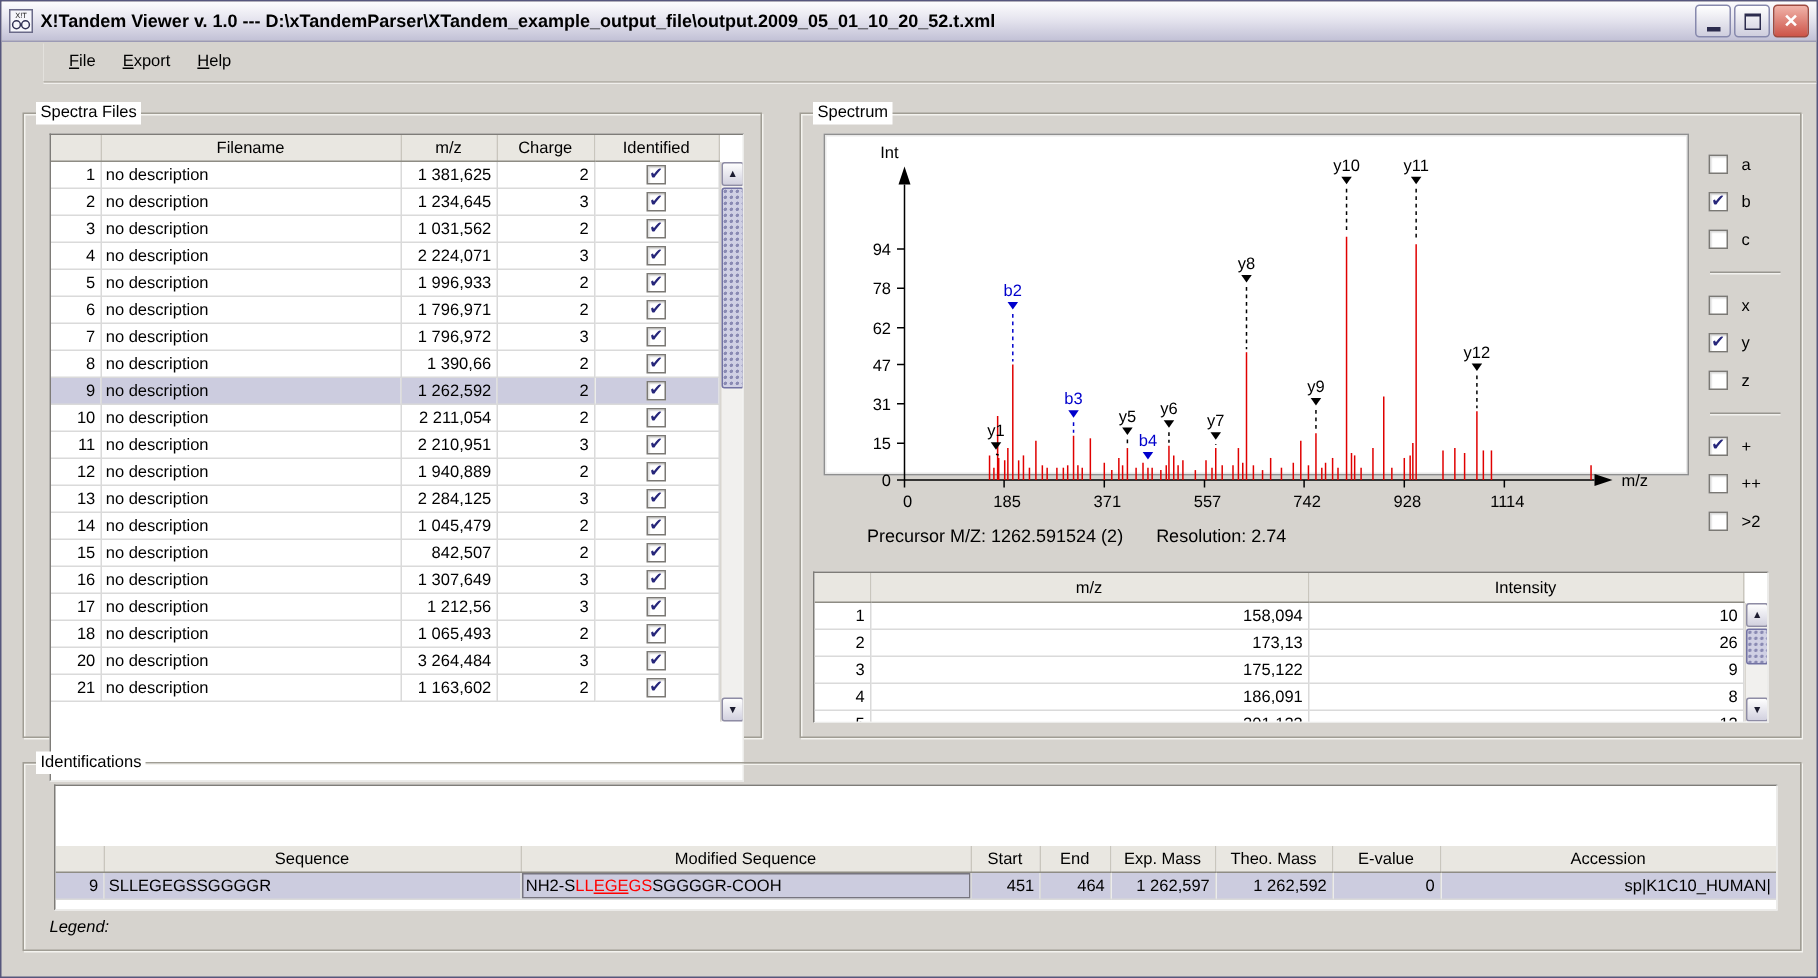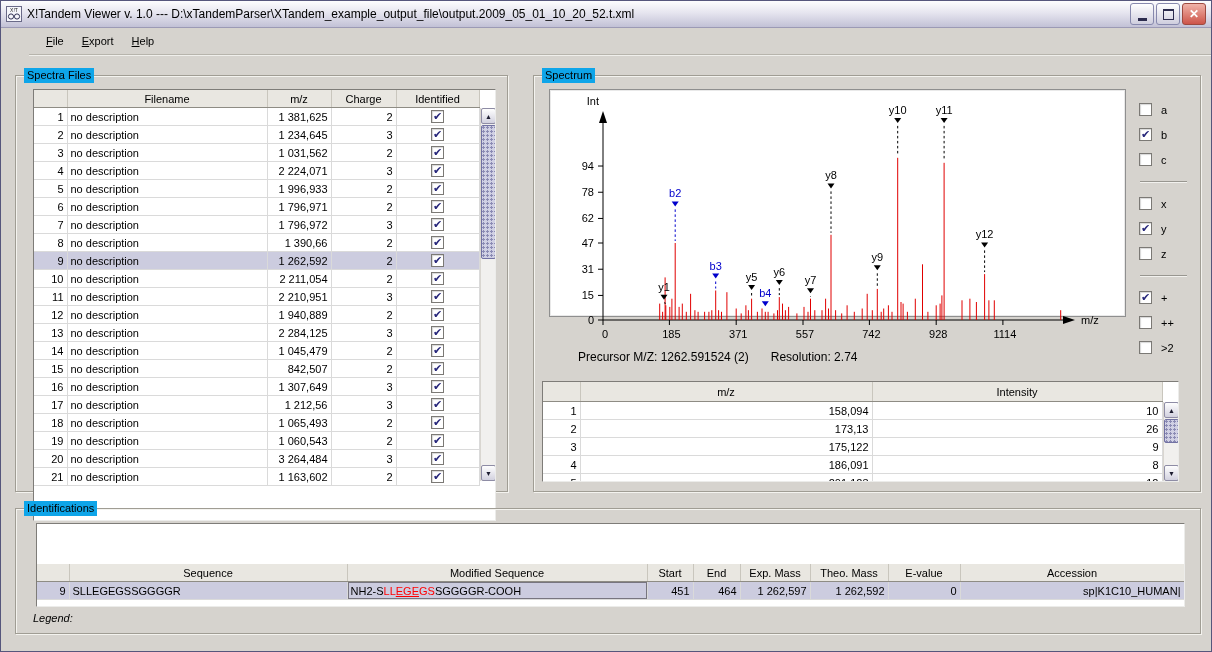--- a/index.html
+++ b/index.html
@@ -3,37 +3,37 @@
 <meta charset="utf-8">
 <style>
   html,body{margin:0;padding:0;}
   body{width:1212px;height:652px;font-family:"Liberation Sans",sans-serif;font-size:11px;color:#000;}
   #win{position:relative;width:1212px;height:652px;background:#d6d3ce;border:1px solid #56567c;box-sizing:border-box;overflow:hidden;}
 
   
   .titlebar{position:absolute;left:0;top:0;right:0;height:27px;
     background:linear-gradient(180deg,#fdfdfe 0%,#e6e5ef 45%,#c2c1d6 100%);
     border-bottom:1px solid #9c9ab5;display:flex;align-items:center;padding:0 5px;box-sizing:border-box;}
-  .title-text{font-size:12px;font-weight:normal;margin-left:5px;white-space:nowrap;overflow:hidden;}
+  .title-text{font-size:12px;font-weight:bold;margin-left:5px;white-space:nowrap;overflow:hidden;}
   .winbtns{margin-left:auto;display:flex;gap:2px;}
   .winbtn{width:22px;height:20px;border:1px solid #8789ad;border-radius:3px;
     background:linear-gradient(180deg,#ffffff,#cfcede);display:flex;align-items:center;justify-content:center;}
   .winbtn.close{background:linear-gradient(180deg,#f0b3a9,#cd5449);border-color:#9d4a40;color:#fff;
     font-weight:bold;font-size:12px;}
   .minbar{width:9px;height:3px;background:#2c2c4e;margin-top:10px;}
   .maxbox{width:9px;height:8px;border:1px solid #2c2c4e;border-top-width:2px;}
 
   
   .menubar{position:absolute;top:27px;left:0;right:0;height:26px;display:flex;align-items:center;
     padding-left:8px;border-bottom:1px solid #b7b4ac;box-shadow:0 1px 0 #f0efec;margin-left:28px;}
   .menu-item{padding:3px 9px;cursor:default;}
 
   
   .group{position:absolute;border:1px solid #a09d94;box-shadow:inset 1px 1px 0 #f4f3ef, 1px 1px 0 #f4f3ef;}
-  .group-label{position:absolute;top:-8px;left:8px;background:#0ea5e9;padding:0 3px;line-height:15px;}
+  .group-label{position:absolute;top:-8px;left:8px;background:#ffffff;padding:0 3px;line-height:15px;}
 
   
   .twrap{position:absolute;background:#fff;border:1px solid;border-color:#7e7c78 #ececea #ececea #7e7c78;
     overflow:hidden;box-sizing:border-box;}
   table{border-collapse:collapse;table-layout:fixed;}
   th{background:#e9e7e1;border-right:1px solid #c9c6bd;border-bottom:1px solid #8e8c84;
     font-weight:normal;height:17px;padding:0 3px;overflow:hidden;white-space:nowrap;}
   .peakhead th{height:19px;}
   td{border-right:1px solid #dadada;border-bottom:1px solid #dadada;height:17px;
     padding:0 3px;white-space:nowrap;overflow:hidden;background:#fff;}
@@ -248,27 +248,20 @@
             <td class="num">17</td>
             <td>no description</td>
             <td class="num">1 212,56</td>
             <td class="num">3</td>
             <td class="cbc"><span class="cb">✔</span></td>
           </tr>
           <tr>
             <td class="num">18</td>
             <td>no description</td>
             <td class="num">1 065,493</td>
-            <td class="num">2</td>
-            <td class="cbc"><span class="cb">✔</span></td>
-          </tr>
-          <tr>
-            <td class="num">19</td>
-            <td>no description</td>
-            <td class="num">1 060,543</td>
             <td class="num">2</td>
             <td class="cbc"><span class="cb">✔</span></td>
           </tr>
           <tr>
             <td class="num">20</td>
             <td>no description</td>
             <td class="num">3 264,484</td>
             <td class="num">3</td>
             <td class="cbc"><span class="cb">✔</span></td>
           </tr>

